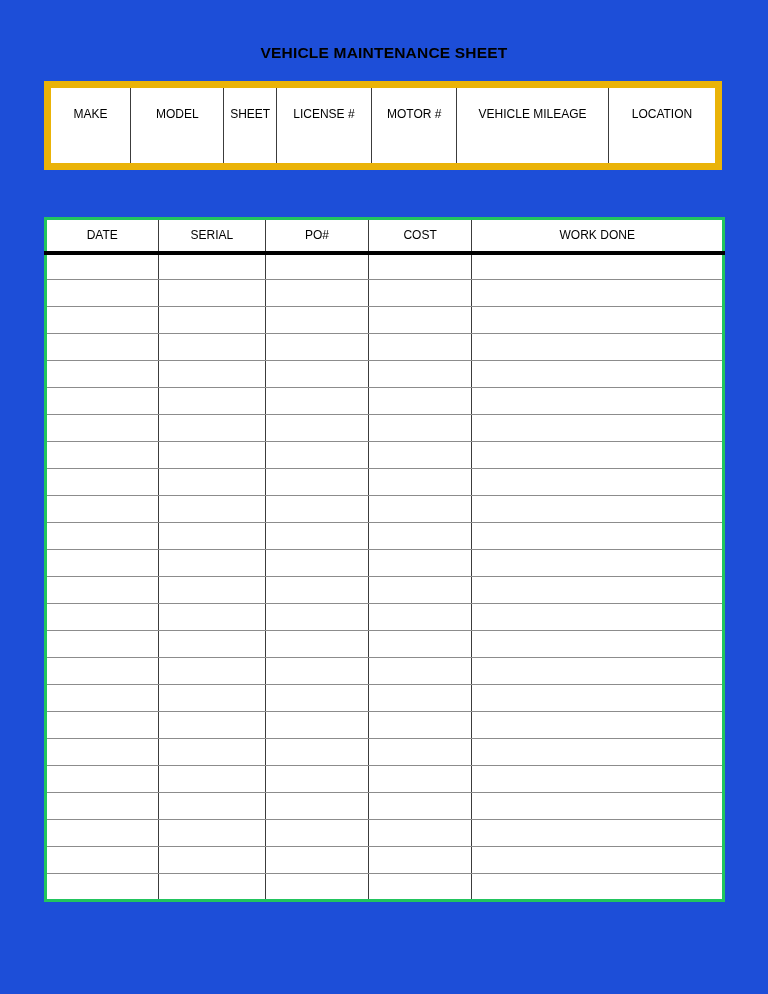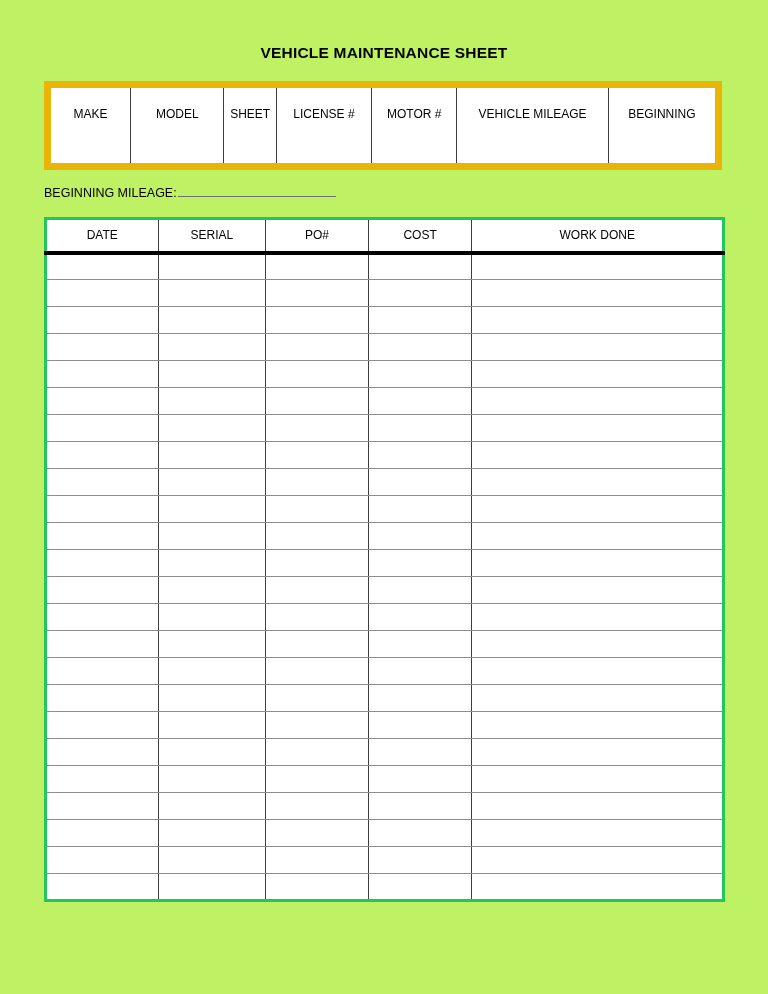--- a/index.html
+++ b/index.html
@@ -12,21 +12,21 @@
     height: 994px;
     font-family: "Liberation Sans", sans-serif;
     color: #000000;
     -webkit-font-smoothing: antialiased;
   }
 
   .page {
     position: relative;
     width: 768px;
     height: 994px;
-    background: #bef264;
+    background: #1d4ed8;
     box-sizing: border-box;
   }
 
   
   .doc-title {
     position: absolute;
     left: 0;
     top: 44px;
     width: 768px;
     text-align: center;
@@ -132,28 +132,25 @@
       <col style="width:16.4%">
     </colgroup>
     <tbody>
       <tr>
         <td>MAKE</td>
         <td>MODEL</td>
         <td>SHEET</td>
         <td>LICENSE #</td>
         <td>MOTOR #</td>
         <td>VEHICLE MILEAGE</td>
-        <td>BEGINNING</td>
+        <td>LOCATION</td>
       </tr>
     </tbody>
   </table>
 
-  <div class="mileage-row">
-    <span class="mileage-label">BEGINNING MILEAGE:</span><span class="mileage-blank"></span>
-  </div>
 
   <table class="log-table">
     <colgroup>
       <col style="width:16.6%">
         <col style="width:15.9%">
         <col style="width:15.1%">
       <col style="width:15.3%">
         <col style="width:37.1%">
     </colgroup>
     <thead>

